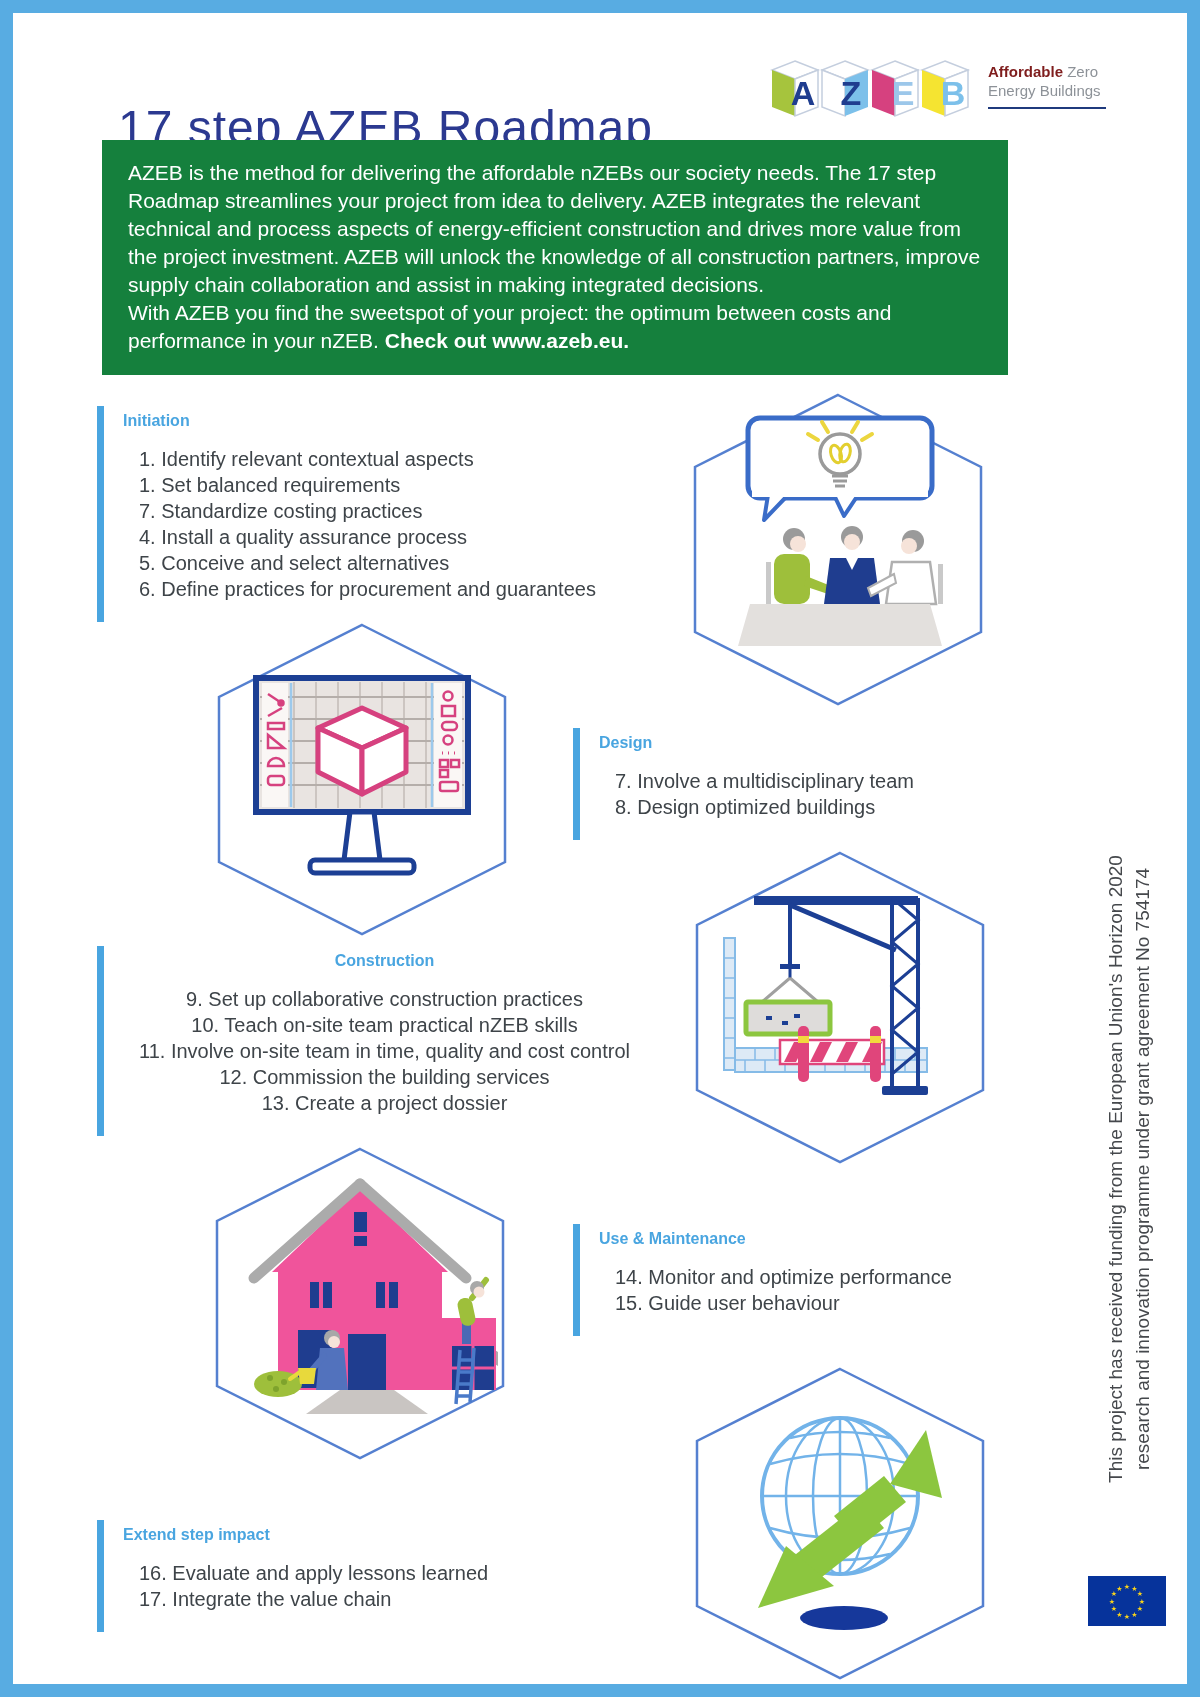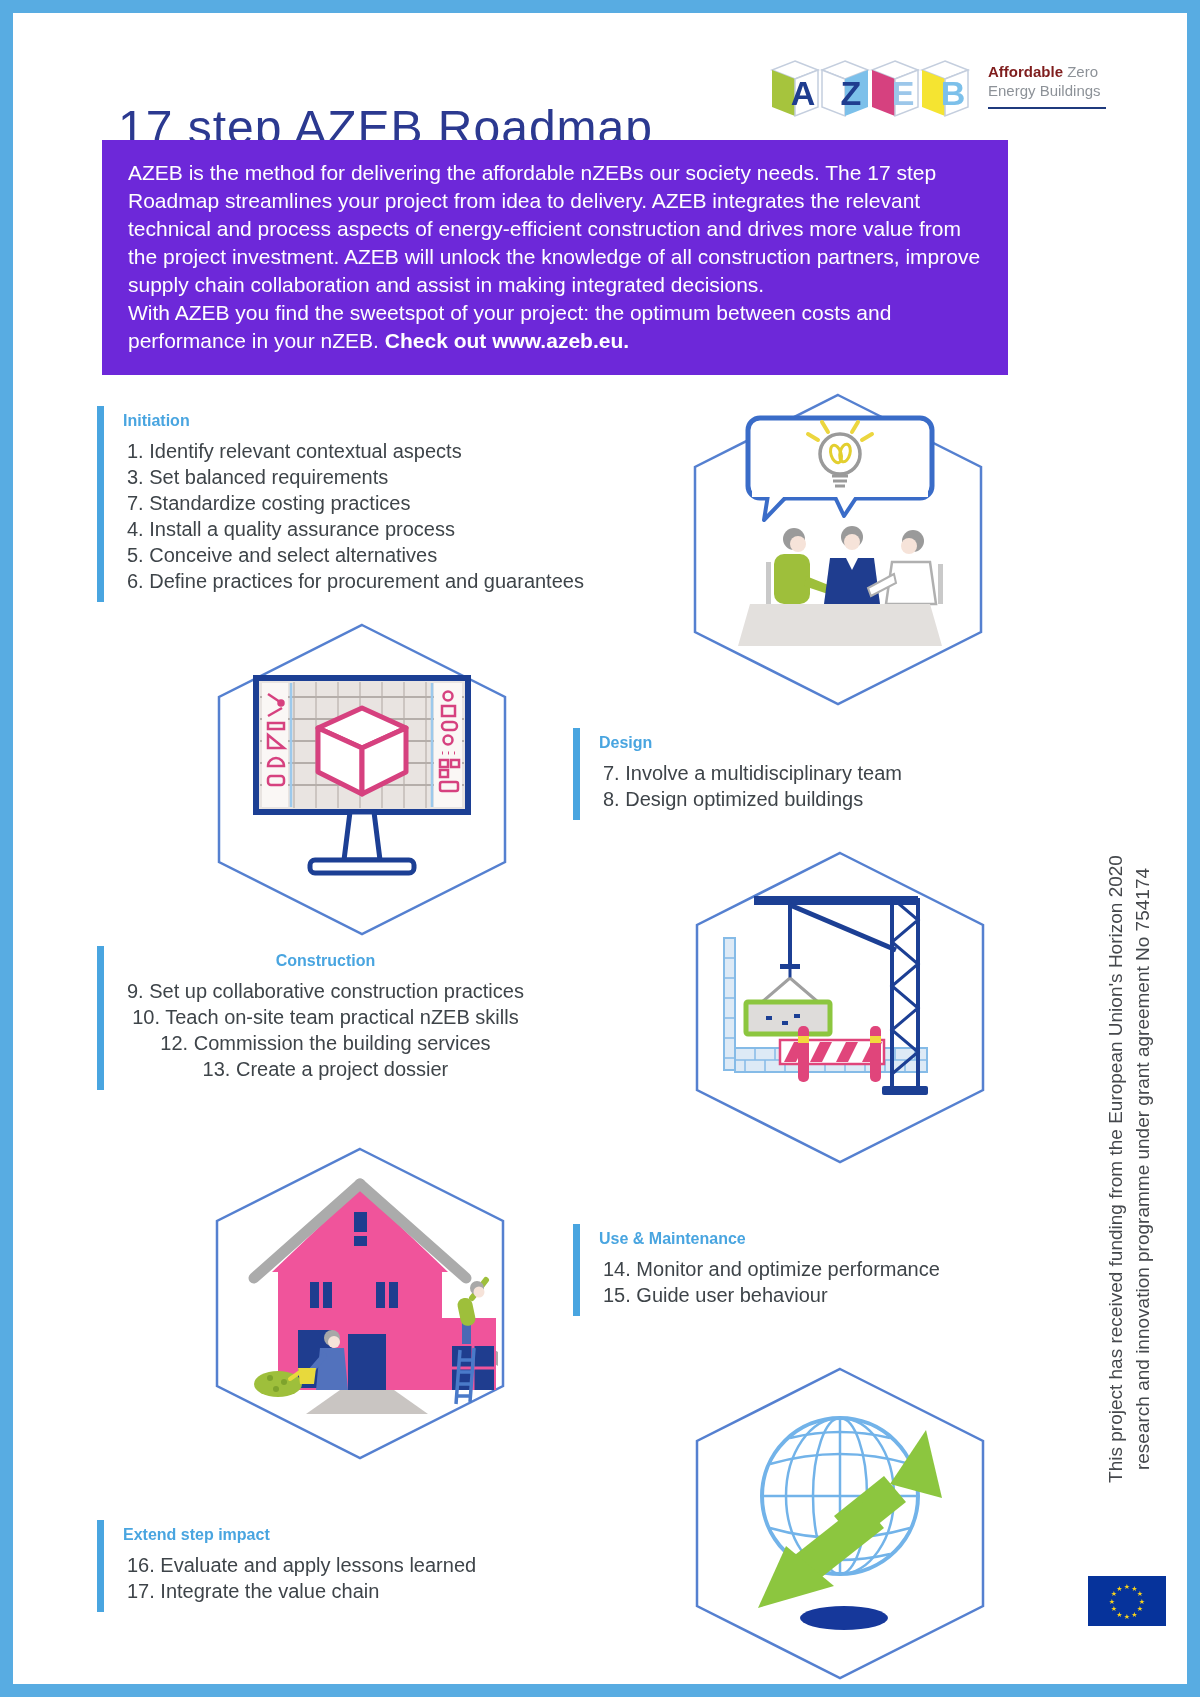--- a/index.html
+++ b/index.html
@@ -8,29 +8,29 @@
   .frame{position:absolute;inset:0;border:13px solid #58ace2;pointer-events:none;z-index:50;}
   .abs{position:absolute;}
 
   .title{left:118px;top:68px;font-size:48px;font-weight:400;color:#2b3990;letter-spacing:1px;}
 
   .logo-cubes{left:770px;top:60px;}
   .tagline{left:988px;top:62px;font-size:15px;line-height:19px;color:#8d9298;}
   .tagline .tl-bold{color:#7f1d1d;font-weight:bold;}
   .tl-rule{width:118px;height:0;border-bottom:2px solid #1f3a7d;margin-top:7px;}
 
-  .intro{left:102px;top:140px;width:906px;box-sizing:border-box;background:#6d28d9;
+  .intro{left:102px;top:140px;width:906px;box-sizing:border-box;background:#15803d;
          color:#ffffff;font-size:21px;line-height:28px;padding:19px 24px 20px 26px;}
   .intro p{margin:0 0 0 0;}
   .intro p + p{margin-top:0;}
   .intro strong{font-weight:bold;color:#ffffff;}
 
   .section{border-left:7px solid #49a5e0;padding:2px 0 4px 19px;}
   .section h2{margin:4px 0 8px 0;font-size:16px;font-weight:bold;color:#49a5e0;}
-  .section ul{list-style:none;margin:4px;padding:0;}
+  .section ul{list-style:none;margin:16px;padding:0;}
   .section li{font-size:20px;line-height:26px;color:#3e4449;}
   #sec-0{left:97px;top:406px;}
   #sec-1{left:573px;top:728px;}
   #sec-2{left:97px;top:946px;text-align:center;}
   #sec-3{left:573px;top:1224px;}
   #sec-4{left:97px;top:1520px;}
 
   .hex{width:292px;height:315px;}
   #hex-0{left:692px;top:392px;}
   #hex-1{left:216px;top:622px;}
@@ -89,41 +89,42 @@
   <div class="abs intro">
     <p>AZEB is the method for delivering the affordable nZEBs our society needs. The 17 step Roadmap streamlines your project from idea to delivery. AZEB integrates the relevant technical and process aspects of energy-efficient construction and drives more value from the project investment. AZEB will unlock the knowledge of all construction partners, improve supply chain collaboration and assist in making integrated decisions.</p>
     <p><span>With AZEB you find the sweetspot of your project: the optimum between costs and performance in your nZEB.</span>
        <strong>Check out www.azeb.eu.</strong></p>
   </div>
 
   <div class="abs section" id="sec-0">
     <h2>Initiation</h2>
     <ul>
       <li>1. Identify relevant contextual aspects</li>
-      <li>3. Set balanced requirements</li>
+      <li>1. Set balanced requirements</li>
       <li>7. Standardize costing practices</li>
       <li>4. Install a quality assurance process</li>
       <li>5. Conceive and select alternatives</li>
       <li>6. Define practices for procurement and guarantees</li>
     </ul>
   </div>
 
   <div class="abs section" id="sec-1">
     <h2>Design</h2>
     <ul>
       <li>7. Involve a multidisciplinary team</li>
       <li>8. Design optimized buildings</li>
     </ul>
   </div>
 
   <div class="abs section" id="sec-2">
     <h2>Construction</h2>
     <ul>
       <li>9. Set up collaborative construction practices</li>
       <li>10. Teach on-site team practical nZEB skills</li>
+      <li>11. Involve on-site team in time, quality and cost control</li>
       <li>12. Commission the building services</li>
       <li>13. Create a project dossier</li>
     </ul>
   </div>
 
   <div class="abs section" id="sec-3">
     <h2>Use &amp; Maintenance</h2>
     <ul>
       <li>14. Monitor and optimize performance</li>
       <li>15. Guide user behaviour</li>

